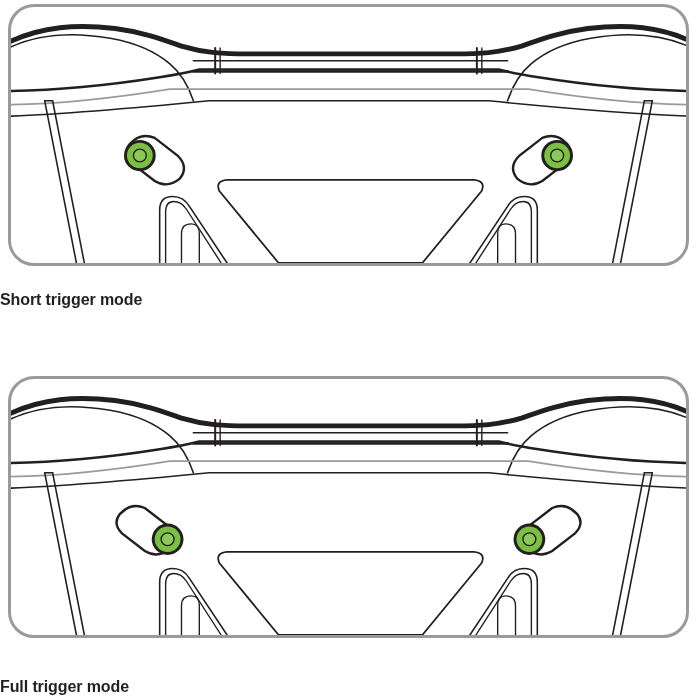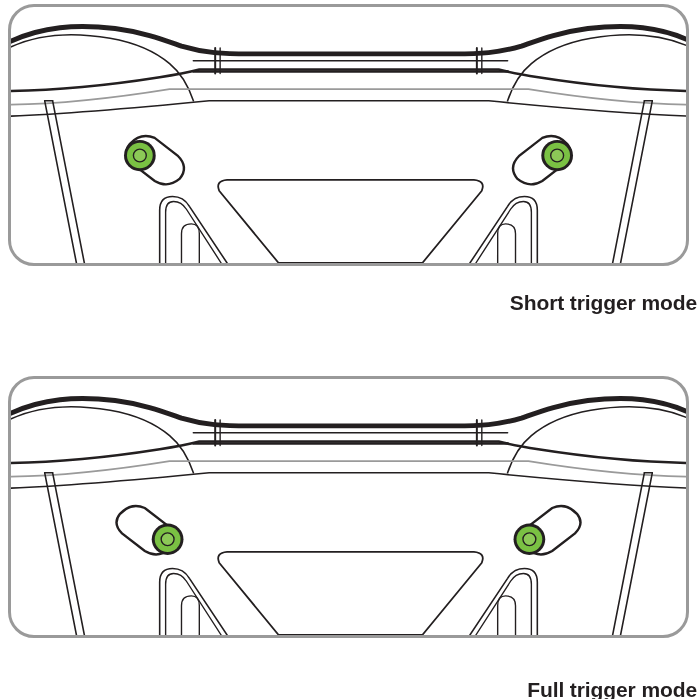--- a/index.html
+++ b/index.html
@@ -52,23 +52,23 @@
     top: 0;
     width: 100%;
     height: 100%;
     display: block;
   }
 
   .caption {
     position: absolute;
     left: 0;
     width: 697px;
-    text-align: right;
+    text-align: left;
     font-weight: bold;
-    font-size: 21px;
+    font-size: 16px;
     letter-spacing: -0.1px;
     color: #231f20;
     font-family: "Liberation Sans", sans-serif;
   }
   .caption-short { top: 291px; }
   .caption-full  { top: 678px; }
 </style>
 </head>
 <body>
 

